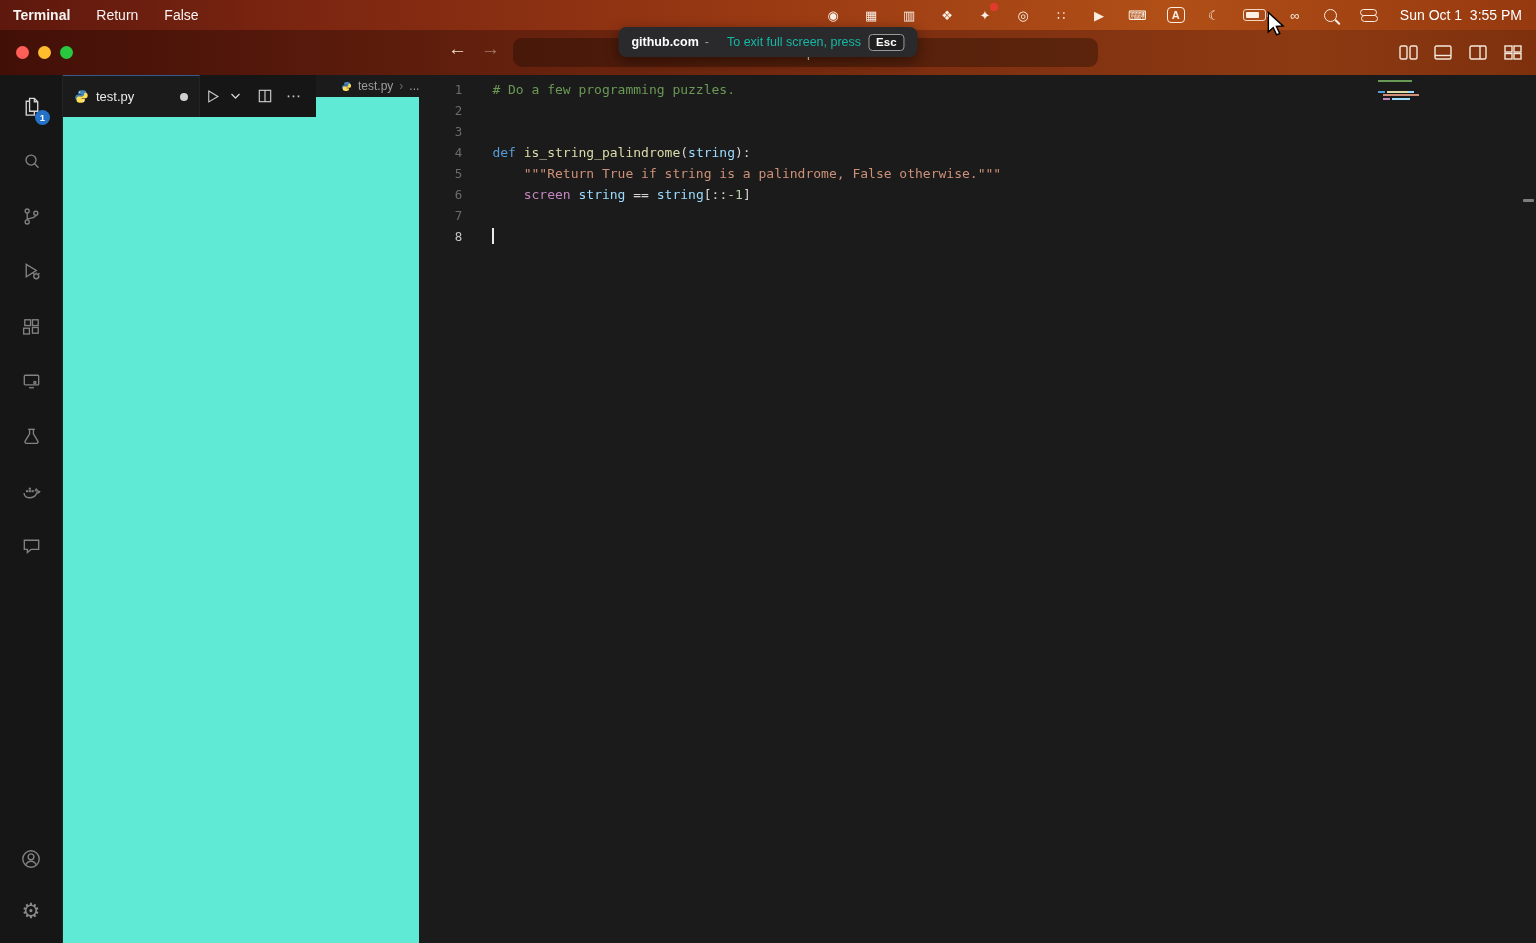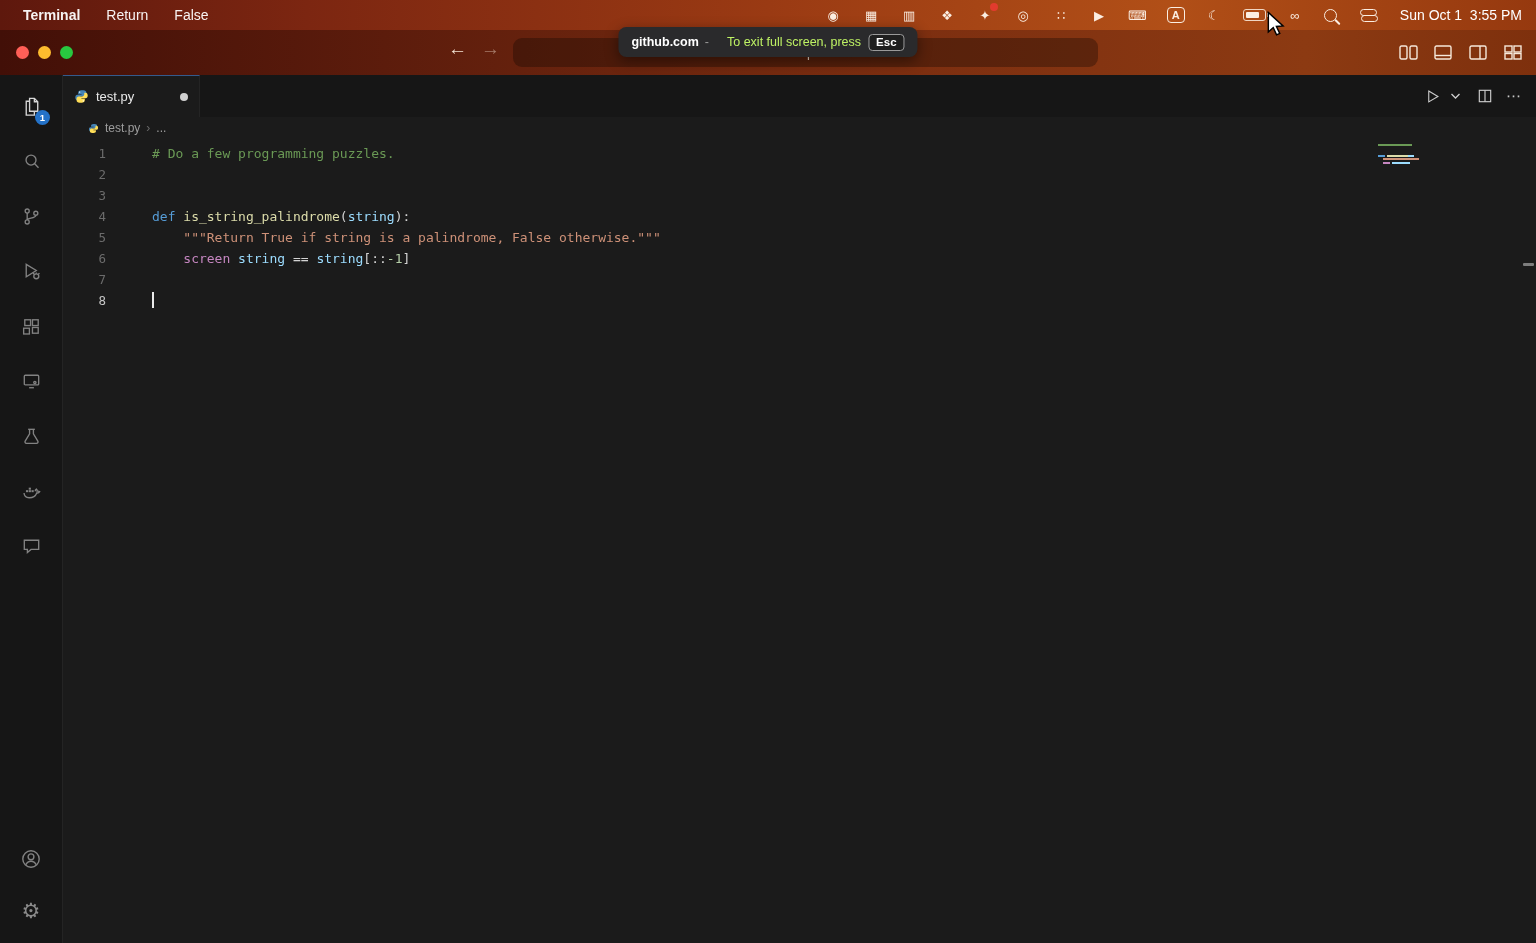--- a/index.html
+++ b/index.html
@@ -2,21 +2,21 @@
 <html><head>
 <meta charset="utf-8">
 <style>
   html,body{margin:0;padding:0;}
   body{width:1536px;height:943px;overflow:hidden;background:#111;font-family:"Liberation Sans",sans-serif;}
   #screen{position:relative;width:1536px;height:943px;background:#1b1b1b;}
 
   
   .menubar{position:absolute;top:0;left:0;right:0;height:30px;display:flex;align-items:center;justify-content:space-between;
     background:linear-gradient(90deg,#5e180d 0%,#7c2611 20%,#9a3a13 50%,#b14f17 76%,#96390f 100%);color:#fff;z-index:40;}
-  .menu-left{display:flex;padding-left:10px;}
+  .menu-left{display:flex;}
   .menu-item{padding:0 13px;font-size:14px;color:rgba(255,255,255,.95);}
   .menu-item.bold{font-weight:bold;}
   .menu-right{display:flex;align-items:center;padding-right:14px;}
   .st{display:inline-flex;align-items:center;justify-content:center;min-width:18px;height:18px;margin:0 10px;font-size:13px;color:#fbeee2;position:relative;}
   .red-dot{position:absolute;top:-3px;right:-4px;width:8px;height:8px;border-radius:50%;background:#e23b2e;}
   .st-abox{border:1.6px solid #fbeee2;border-radius:4px;font-weight:bold;font-size:11px;width:16px;height:14px;min-width:0;}
   .st-battery{width:21px;height:10px;border:1.5px solid rgba(251,238,226,.85);border-radius:3px;min-width:0;}
   .st-battery::before{content:"";position:absolute;left:2px;top:2px;bottom:2px;width:13px;background:#fbeee2;border-radius:1px;}
   .st-battery::after{content:"";position:absolute;right:-4px;top:3px;width:2px;height:4px;background:rgba(251,238,226,.85);border-radius:0 1px 1px 0;}
   .st-search{width:11px;height:11px;border:1.7px solid #fbeee2;border-radius:50%;min-width:0;margin-right:13px;}
@@ -38,52 +38,52 @@
     display:flex;align-items:center;justify-content:center;color:#eadbc8;font-size:13px;}
   .toolbar-right{position:absolute;right:12px;top:12px;display:flex;gap:13px;align-items:center;color:#f6e8da;}
   .tb-ic{display:flex;align-items:center;justify-content:center;width:22px;height:20px;}
   .tb-ic svg{stroke:#f6e8da;fill:none;stroke-width:1.4;}
 
   
   .fsnotice{position:absolute;left:50%;transform:translateX(-50%);top:27px;height:30px;background:#2a2a2c;border-radius:8px;
     display:flex;align-items:center;padding:0 13px;color:#e8e8e8;font-size:12.5px;z-index:60;box-shadow:0 4px 14px rgba(0,0,0,.45);}
   .fsnotice b{color:#fff;margin-right:6px;}
   .fsnotice .sep{color:#9a9a9a;margin-right:6px;}
-  .fsnotice .msg{color:#bef264;margin-left:12px;}
+  .fsnotice .msg{color:#14b8a6;margin-left:12px;}
   .keycap{margin-left:7px;border:1px solid #9a9a9a;border-radius:4px;padding:1.5px 7px;font-weight:bold;color:#fff;font-size:11.5px;background:#1f1f1f;}
 
   
   .workbench{position:absolute;top:75px;left:0;right:0;bottom:0;display:flex;background:#1b1b1b;}
   .activitybar{width:62px;background:#161616;border-right:1px solid #242424;display:flex;flex-direction:column;justify-content:space-between;align-items:center;padding:4px 0 6px;}
   .ab-top,.ab-bottom{display:flex;flex-direction:column;align-items:center;}
   .ab-item{width:48px;height:55px;display:flex;align-items:center;justify-content:center;position:relative;color:#828282;}
   .ab-bottom .ab-item{height:52px;}
   .ab-item.active{color:#d6d6d6;}
   .ab-item svg{stroke:currentColor;fill:none;stroke-width:1.4;}
   .badge{position:absolute;right:5px;bottom:9px;min-width:15px;height:15px;border-radius:50%;background:#2472c8;color:#fff;font-size:9.5px;display:flex;align-items:center;justify-content:center;font-weight:bold;}
   .gear{font-size:21px;color:#8a8a8a;font-family:"DejaVu Sans",sans-serif;}
 
-  .editor{flex:1;display:flex;flex-direction:column;position:relative;background:#8b5cf6;}
+  .editor{flex:1;display:flex;flex-direction:row;position:relative;background:#5eead4;}
   .tabbar{height:42px;background:#161616;display:flex;align-items:stretch;justify-content:space-between;}
   .tabs{display:flex;}
   .tab{width:137px;background:#1b1b1b;display:flex;align-items:center;padding:0 11px;gap:7px;color:#e8e8e8;font-size:13px;
     border-top:1px solid rgba(77,155,255,.5);border-right:1px solid #242424;box-sizing:border-box;}
   .tab .dot{margin-left:auto;width:8px;height:8px;border-radius:50%;background:#d0d0d0;}
   .tab-actions{display:flex;align-items:center;gap:4px;padding-right:10px;color:#c8c8c8;}
   .ta{width:25px;height:26px;display:flex;align-items:center;justify-content:center;font-size:15px;}
   .ta svg{stroke:#cfcfcf;fill:none;stroke-width:1.3;}
 
   .breadcrumb{height:22px;display:flex;align-items:center;gap:6px;padding-left:25px;color:#9d9d9d;font-size:12px;background:#1b1b1b;}
   .bc-sep{color:#6a6a6a;font-size:12px;}
 
   .codearea{flex:1;position:relative;background:#1b1b1b;padding-top:4px;font-family:"DejaVu Sans Mono","Liberation Mono",monospace;}
   .cl{display:flex;height:21px;line-height:21px;font-size:13px;}
   .ln{width:43px;text-align:right;color:#6b6b6b;flex:none;font-size:12.5px;}
   .ln.act{color:#c6c6c6;}
-  .ct{margin-left:46px;white-space:pre;color:#d4d4d4;}
+  .ct{margin-left:30px;white-space:pre;color:#d4d4d4;}
   .caret{display:inline-block;width:2px;height:16px;background:#eaeaea;vertical-align:middle;transform:translateY(-2px);}
   .c-comment{color:#6A9955}.c-kw{color:#569CD6}.c-ctrl{color:#C586C0}.c-fn{color:#DCDCAA}
   .c-var{color:#9CDCFE}.c-str{color:#CE9178}.c-num{color:#B5CEA8}.c-pln{color:#d4d4d4}
 
   .minimap{position:absolute;top:5px;right:112px;width:46px;display:flex;flex-direction:column;gap:1.5px;}
   .mm-row{height:2px;display:flex;}
   .mm-row i{height:2px;display:block;}
   .ruler-mark{position:absolute;right:2px;top:124px;width:11px;height:3px;background:#7d7d7d;border-radius:1px;}
 
   .mouse-cursor{position:absolute;left:1266px;top:11px;z-index:99;}

